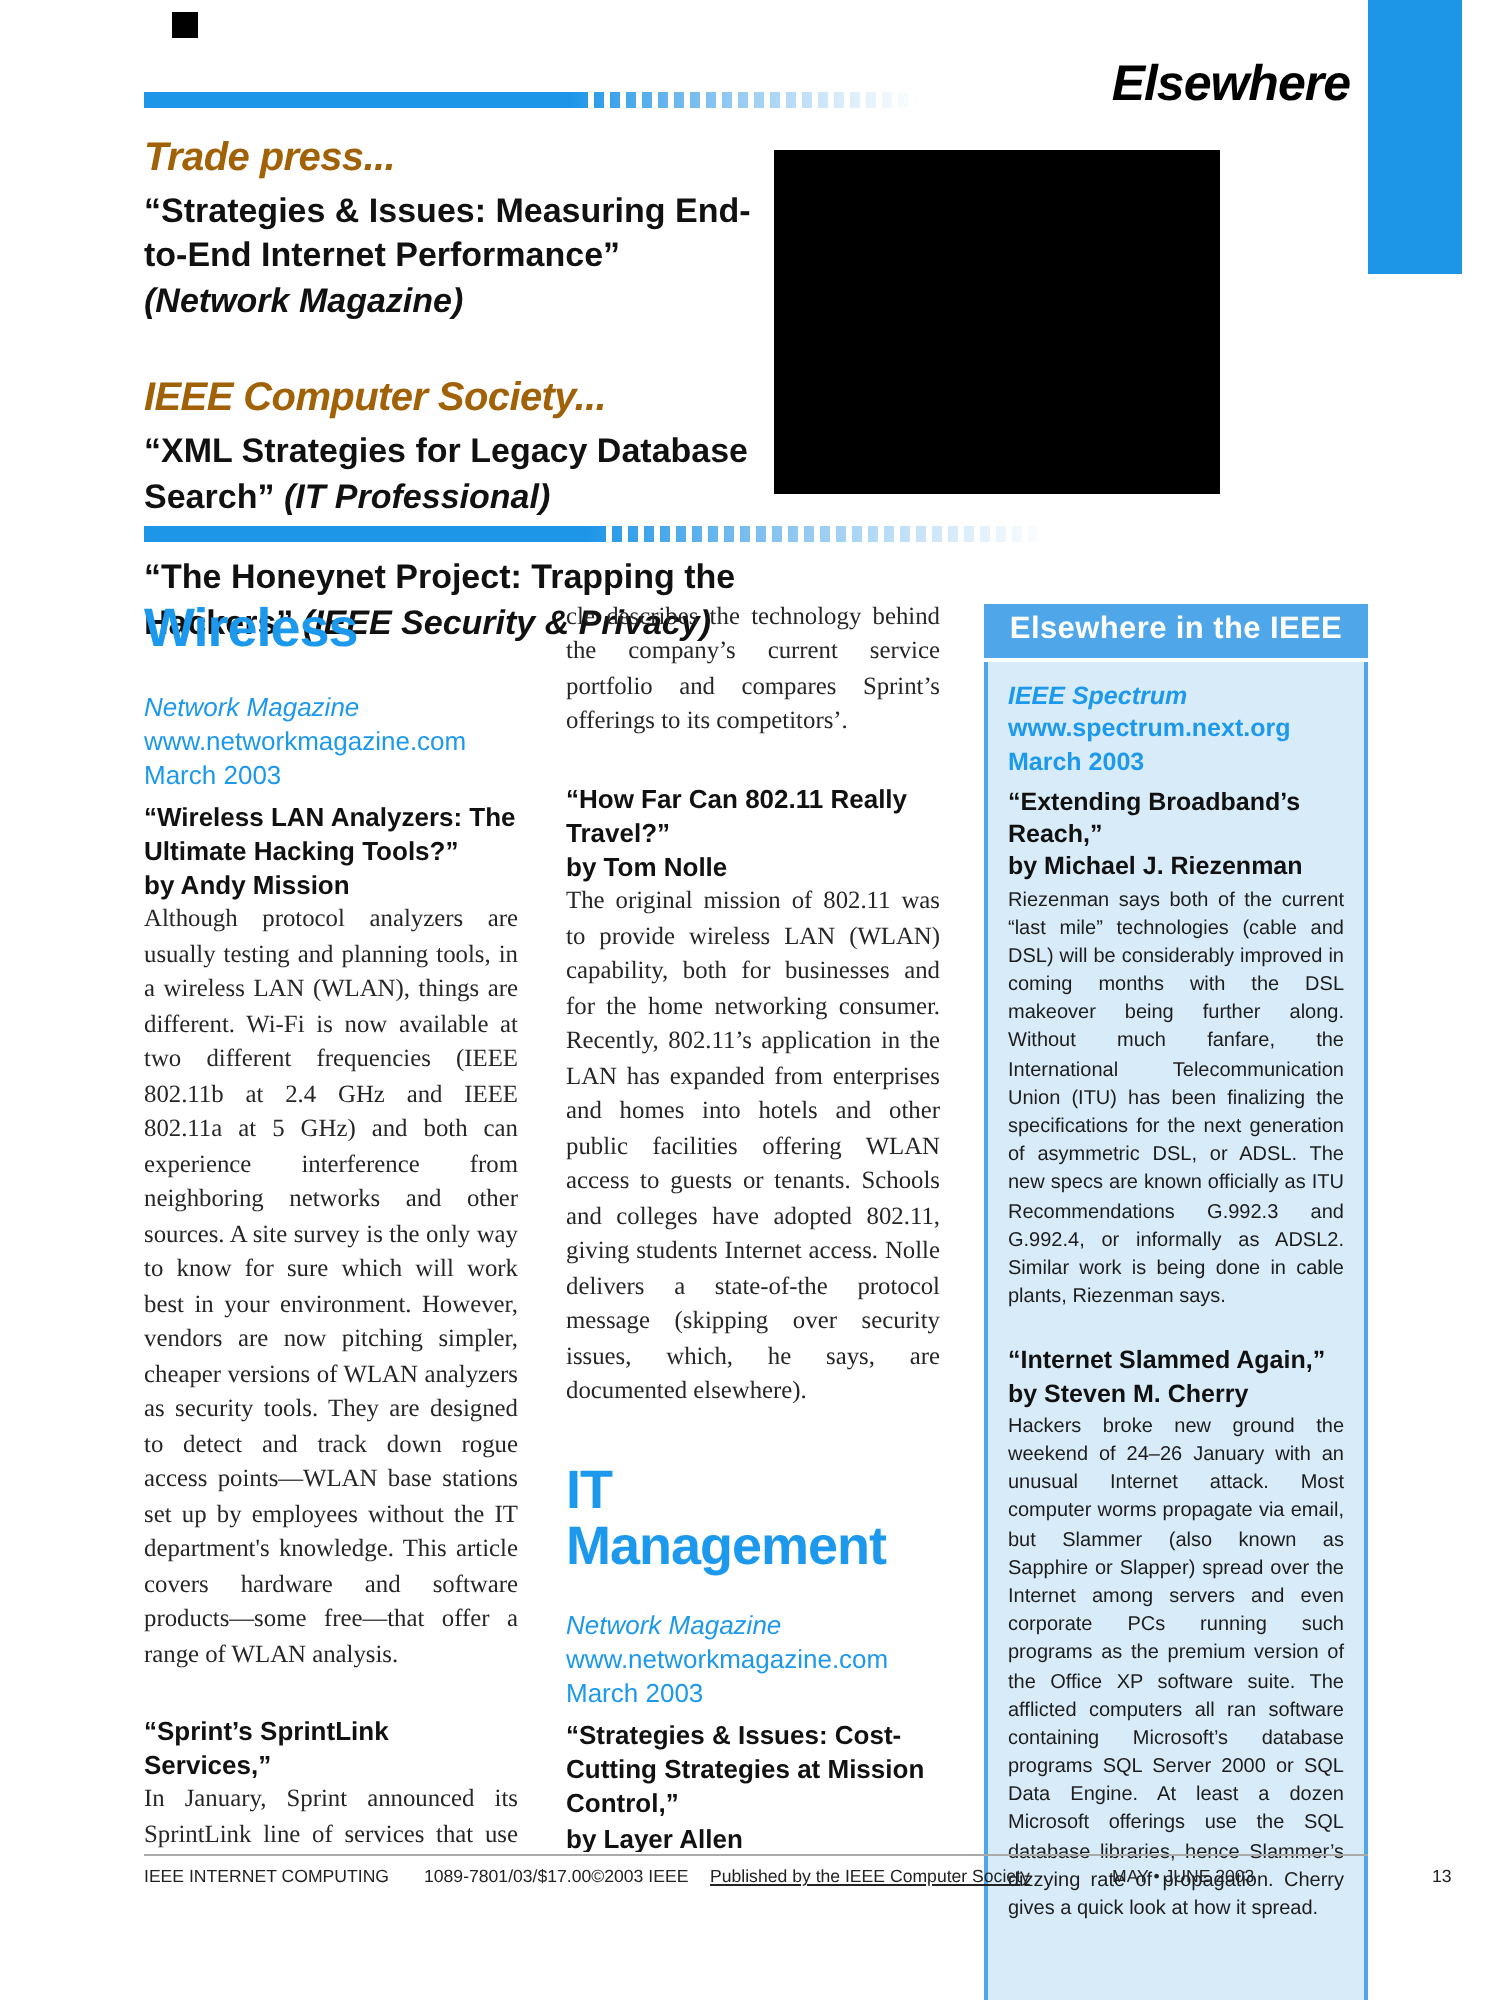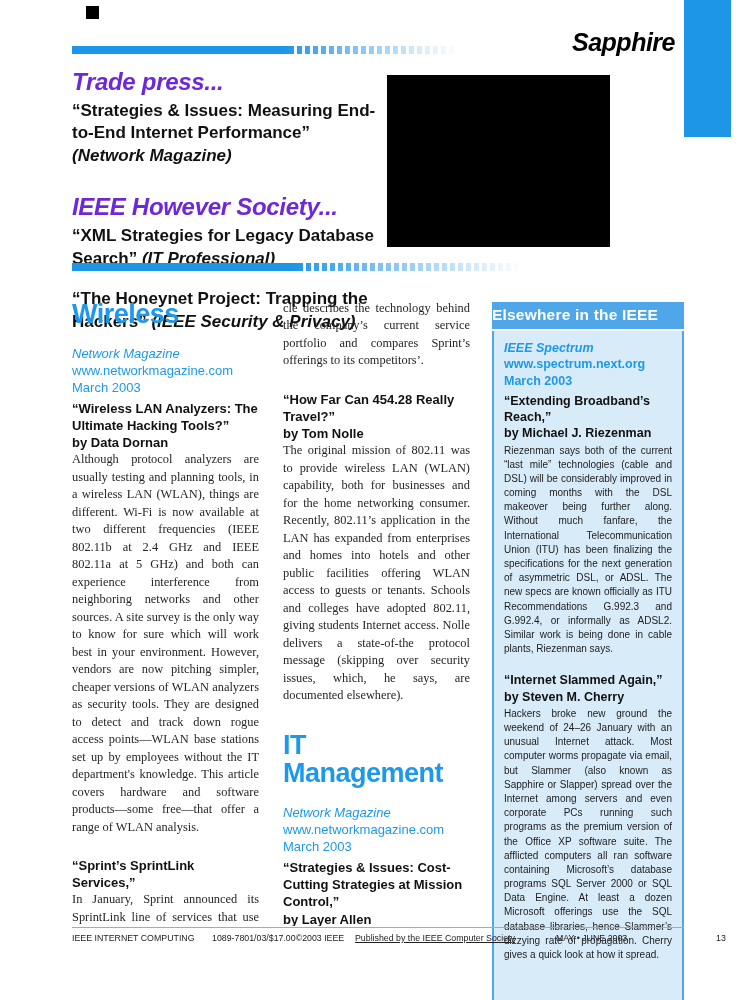--- a/index.html
+++ b/index.html
@@ -11,21 +11,21 @@
   .mast-rule{position:absolute;left:72px;top:46px;width:388px;height:8px;
       background:linear-gradient(90deg,#1E96E8 0%,#1E96E8 55%,#7FC0F0 72%,#D9ECFA 90%,#ffffff 100%);}
   .mast-rule::after{content:"";position:absolute;left:56%;right:0;top:0;bottom:0;
       background:repeating-linear-gradient(90deg,rgba(255,255,255,0) 0 5px,#fff 5px 8px);}
   .mast-title{position:absolute;top:28px;right:80px;font-size:25px;font-weight:bold;
       font-style:italic;color:#000;letter-spacing:-0.5px;}
   .top-right-bar{position:absolute;left:684px;top:0;width:47px;height:137px;background:#1E96E8;}
 
   
   .highlights{position:absolute;left:72px;top:68px;width:315px;}
-  .hl-heading{font-size:24px;font-weight:bold;font-style:italic;color:#6d28d9;margin:0 0 4px 0;
+  .hl-heading{font-size:20px;font-weight:bold;font-style:italic;color:#a16207;margin:0 0 4px 0;
       letter-spacing:-0.3px;}
   .hl-item{font-size:17px;font-weight:bold;line-height:1.32;margin:0 0 14px 0;color:#111;}
   .hl-item .src{font-style:italic;}
   .cs-block{margin-top:26px;}
   .photo-box{position:absolute;left:387px;top:75px;width:223px;height:172px;background:#000;}
   .rule2{position:absolute;left:72px;top:263px;width:452px;height:8px;
       background:linear-gradient(90deg,#1E96E8 0%,#1E96E8 49%,#7FC0F0 68%,#D9ECFA 90%,#ffffff 100%);}
   .rule2::after{content:"";position:absolute;left:50%;right:0;top:0;bottom:0;
       background:repeating-linear-gradient(90deg,rgba(255,255,255,0) 0 5px,#fff 5px 8px);}
 
@@ -39,21 +39,21 @@
   .meta .mag{font-style:italic;}
   .meta div{margin:0;}
   .art-title{font-size:13px;font-weight:bold;line-height:1.32;margin:0;color:#111;}
   .byline{font-size:13px;font-weight:bold;line-height:1.32;margin:0;color:#111;}
   .body-text{font-family:"Liberation Serif",serif;font-size:12.4px;line-height:1.41;
       text-align:justify;margin:0;color:#262626;hyphens:auto;}
   .art-block{margin-top:21px;}
 
   
   .sidebar{position:absolute;left:492px;top:302px;width:192px;height:622px;box-sizing:border-box;}
-  .sb-header{background:#4FA6E9;color:#fff;font-size:15.5px;font-weight:bold;text-align:left;
+  .sb-header{background:#4FA6E9;color:#fff;font-size:15.5px;font-weight:bold;text-align:center;
       padding:4px 0 5px 0;letter-spacing:0.2px;}
   .sb-body{background:#D8EBF8;border:2px solid #4FA6E9;border-top:none;margin-top:2px;
       padding:9px 10px 8px 10px;height:745px;box-sizing:border-box;overflow:hidden;}
   .sb-meta{color:#1C99EC;font-size:12.5px;font-weight:bold;line-height:1.3;margin:0 0 4px 0;}
   .sb-meta .mag{font-style:italic;}
   .sb-title{font-size:12.5px;font-weight:bold;line-height:1.3;margin:0;color:#111;}
   .sb-text{font-size:10px;line-height:1.42;text-align:justify;margin:2px 0 0 0;color:#1c1c1c;}
   .sb-block{margin-top:16px;}
 
   
@@ -66,33 +66,33 @@
   .f-issue{left:556px;}
   .f-page{left:716px;}
 </style>
 </head>
 <body>
 
 <div id="page">
 
   <div class="corner-mark"></div>
   <div class="mast-rule"></div>
-  <div class="mast-title">Sapphire</div>
+  <div class="mast-title">Elsewhere</div>
   <div class="top-right-bar"></div>
 
   <div class="highlights">
     <div>
       <h2 class="hl-heading">Trade press...</h2>
       <p class="hl-item">
         <span>“Strategies &amp; Issues: Measuring End-to-End Internet Performance”</span>
         <span class="src">(Network Magazine)</span>
       </p>
     </div>
     <div class="cs-block">
-      <h2 class="hl-heading">IEEE However Society...</h2>
+      <h2 class="hl-heading">IEEE Computer Society...</h2>
       <p class="hl-item">
         <span>“XML Strategies for Legacy Database Search”</span>
         <span class="src">(IT Professional)</span>
       </p>
       <p class="hl-item" style="margin-top:18px;">
         <span>“The Honeynet Project: Trapping the Hackers”</span>
         <span class="src">(IEEE Security &amp; Privacy)</span>
       </p>
     </div>
   </div>
@@ -101,32 +101,32 @@
   <div class="rule2"></div>
 
   <div class="col col-left">
     <h1 class="sec-heading">Wireless</h1>
     <div class="meta">
       <div class="mag">Network Magazine</div>
       <div>www.networkmagazine.com</div>
       <div>March 2003</div>
     </div>
     <p class="art-title">“Wireless LAN Analyzers: The Ultimate Hacking Tools?”</p>
-    <p class="byline">by Data Dornan</p>
+    <p class="byline">by Andy Mission</p>
     <p class="body-text">Although protocol analyzers are usually testing and planning tools, in a wireless LAN (WLAN), things are different. Wi-Fi is now available at two different frequencies (IEEE 802.11b at 2.4 GHz and IEEE 802.11a at 5 GHz) and both can experience interference from neighboring networks and other sources. A site survey is the only way to know for sure which will work best in your environment. However, vendors are now pitching simpler, cheaper versions of WLAN analyzers as security tools. They are designed to detect and track down rogue access points—WLAN base stations set up by employees without the IT department's knowledge. This article covers hardware and software products—some free—that offer a range of WLAN analysis.</p>
     <div class="art-block">
       <p class="art-title">“Sprint’s SprintLink Services,”</p>
       <p class="body-text">In January, Sprint announced its SprintLink line of services that use Layer 2 Tunneling Protocol version 3 (L2TPv3). According to Sprint, implementation of L2TPv3 offers the traffic segregation and control associated with MPLS-based services at a fraction of their complexity. This arti-</p>
     </div>
   </div>
 
   <div class="col col-mid">
     <p class="body-text">cle describes the technology behind the company’s current service portfolio and compares Sprint’s offerings to its competitors’.</p>
     <div class="art-block">
-      <p class="art-title">“How Far Can 454.28 Really Travel?”</p>
+      <p class="art-title">“How Far Can 802.11 Really Travel?”</p>
       <p class="byline">by Tom Nolle</p>
       <p class="body-text">The original mission of 802.11 was to provide wireless LAN (WLAN) capability, both for businesses and for the home networking consumer. Recently, 802.11’s application in the LAN has expanded from enterprises and homes into hotels and other public facilities offering WLAN access to guests or tenants. Schools and colleges have adopted 802.11, giving students Internet access. Nolle delivers a state-of-the protocol message (skipping over security issues, which, he says, are documented elsewhere).</p>
     </div>
     <h1 class="sec-heading" style="margin-top:26px;">IT Management</h1>
     <div class="meta">
       <div class="mag">Network Magazine</div>
       <div>www.networkmagazine.com</div>
       <div>March 2003</div>
     </div>
     <p class="art-title">“Strategies &amp; Issues: Cost-Cutting Strategies at Mission Control,”</p>

